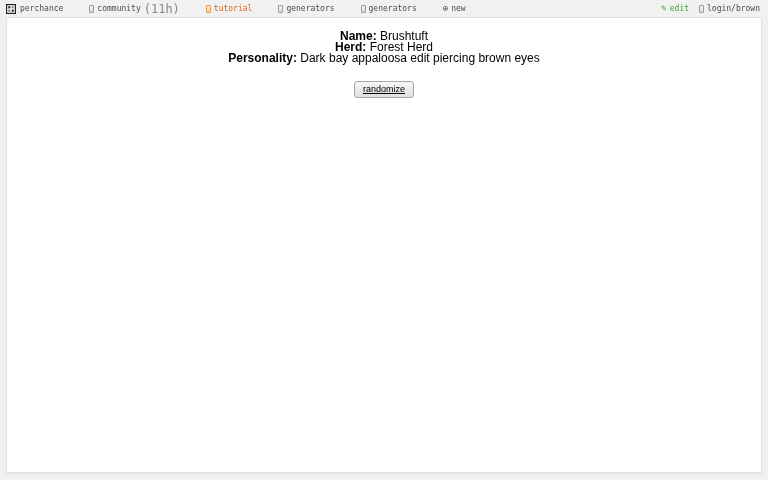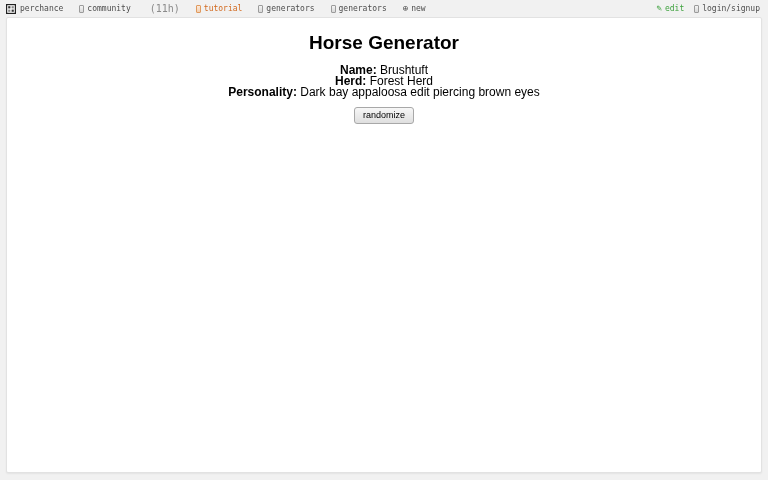--- a/index.html
+++ b/index.html
@@ -15,25 +15,25 @@
   .topbar {
     height:17px;
     display:flex;
     align-items:center;
     padding:0 8px 0 6px;
     font-family:"DejaVu Sans Mono", monospace;
     font-size:8px;
     color:#4d4d4d;
     white-space:nowrap;
   }
-  .nav-left { display:flex; align-items:center; gap:16px; }
+  .nav-left { display:flex; align-items:center; gap:26px; }
   .nav-right { margin-left:auto; display:flex; align-items:center; gap:10px; }
   .nav-item { display:inline-flex; align-items:center; gap:3px; cursor:pointer; text-decoration:none; color:inherit; }
   .brand { display:inline-flex; align-items:center; gap:4px; font-weight:normal; }
-  .count { font-size:10px; color:#8a8a8a; margin-left:16px; }
+  .count { font-size:12px; color:#8a8a8a; margin-left:0; }
   .tofu {
     display:inline-block; width:5px; height:8px;
     border:1px solid #9b9b9b; border-radius:1px;
     background:linear-gradient(#f4f4f4,#d9d9d9);
   }
   .tofu.orange { border-color:#e09a5e; background:linear-gradient(#fbeadd,#f3cfae); }
   .orange-text { color:#d2691e;text-align:center; }
   .green-text { color:#3fa23f; }
   .glyph-icon { font-size:9px; line-height:9px; }
   .pencil { font-size:9px; line-height:9px; color:#3fa23f; }
@@ -57,29 +57,30 @@
     color:#000;
   }
   .output {
     margin-top:13px;
     font-size:12px;
     line-height:10.75px;
     color:#000;
   }
   .output .lbl { font-weight:bold; }
   .randomize-btn {
-    margin-top:10px;
+    margin-top:18px;
     font-family:"Liberation Sans", sans-serif;
     font-size:9px;
     color:#000;
     padding:2px 8px 3px 8px;
     border:1px solid #a8a8a8;
     border-radius:3px;
     background:linear-gradient(#f7f7f7,#dfdfdf);
     cursor:pointer;
+    text-decoration:underline;
   }
 </style>
 </head>
 <body>
 
 <div class="topbar">
   <div class="nav-left">
 
     <span class="brand nav-item">
       <span class="logo-box">
@@ -122,28 +123,27 @@
 
   </div>
 
   <div class="nav-right">
     <span class="nav-item green-text">
       <span class="pencil">✎</span>
       <span>edit</span>
     </span>
     <span class="nav-item">
       <span class="tofu"></span>
-      <span>login/signup</span>
+      <span>login/brown</span>
     </span>
   </div>
 </div>
 
 <div class="panel">
 
-  <div class="gen-title">Horse Generator</div>
 
   <div class="output">
     <div>
       <span class="lbl">Name:</span>
       <span>Brushtuft</span>
     </div>
     <div>
       <span class="lbl">Herd:</span>
       <span>Forest Herd</span>
     </div>

